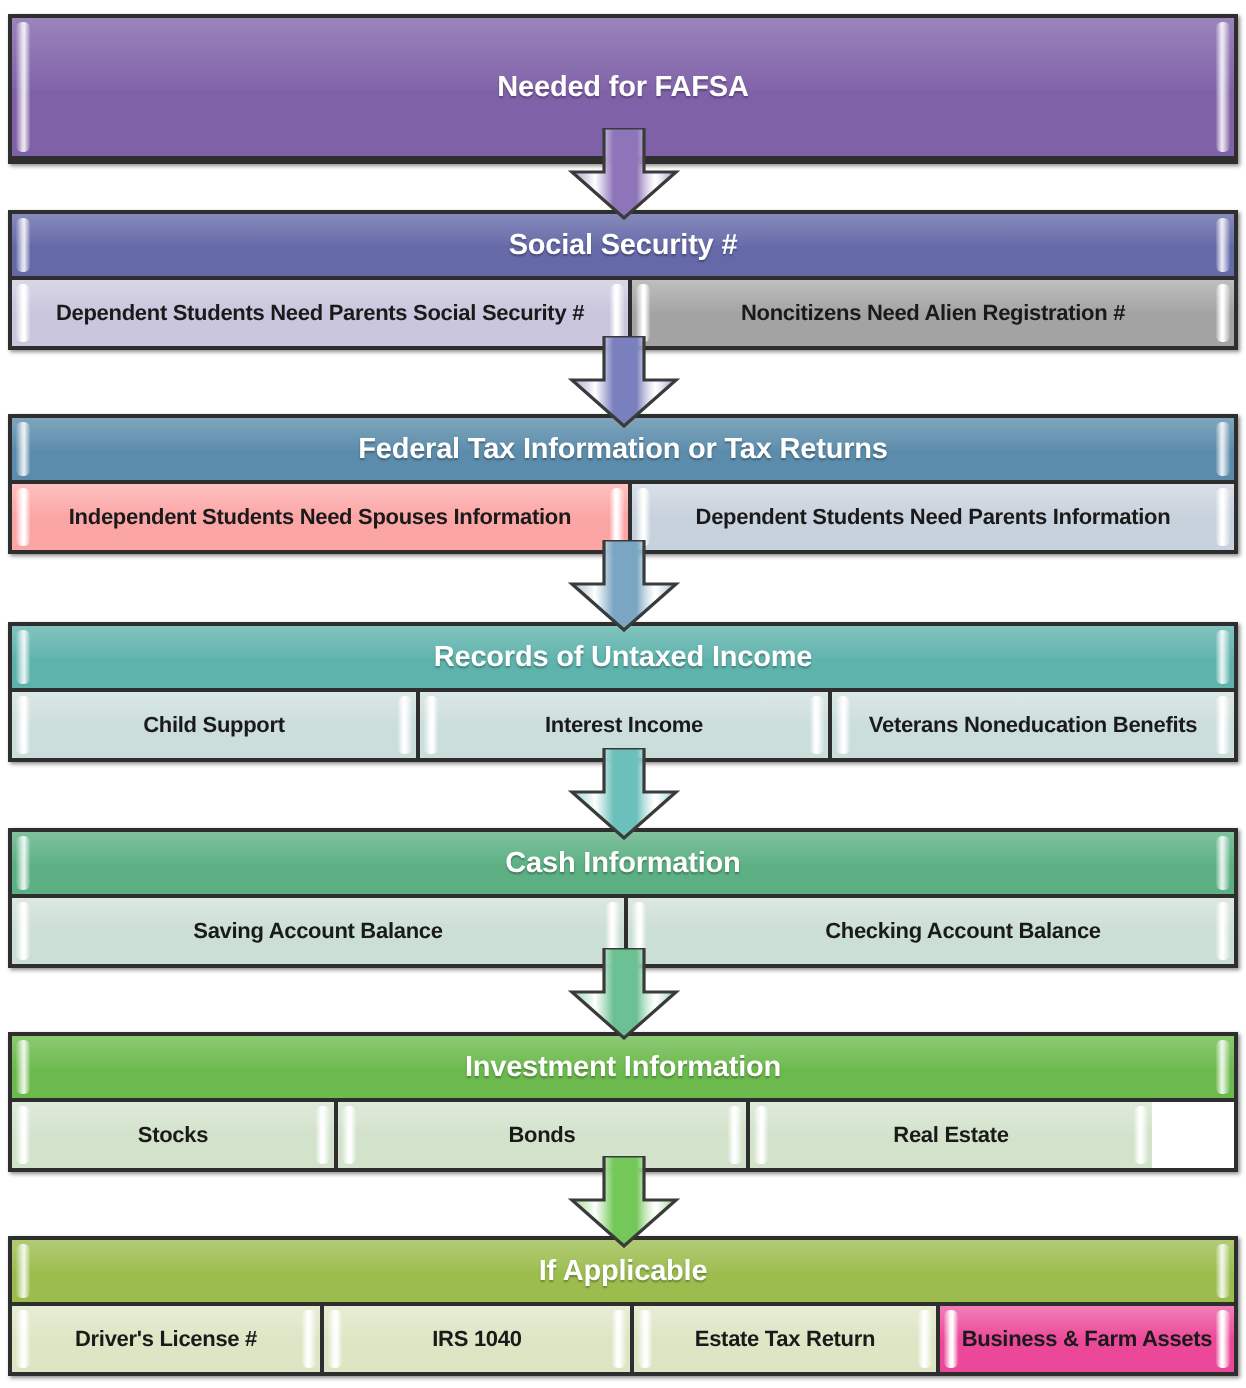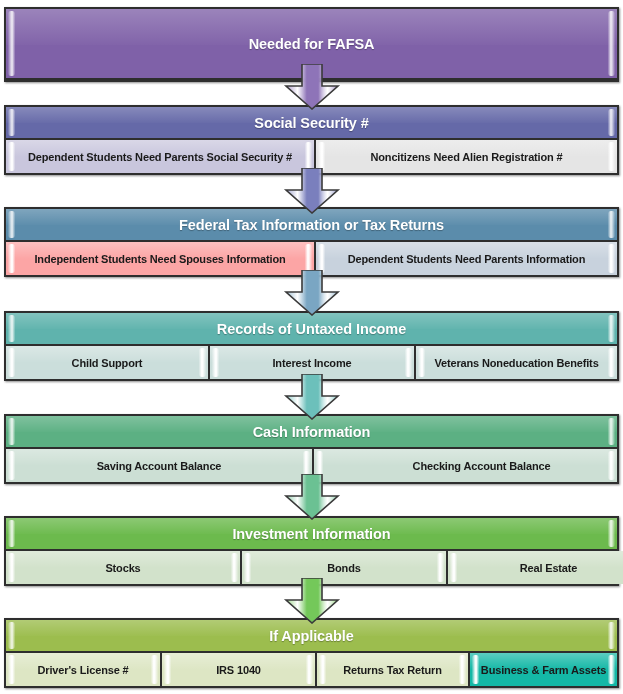--- a/index.html
+++ b/index.html
@@ -260,21 +260,21 @@
     <div class="block" style="top: 105px;">
       <div class="hdr" style="background: rgb(101, 105, 168);">
         <div class="sheen"></div>
         <span class="label">Social Security #</span>
       </div>
       <div class="subrow">
         <div class="cell" style="width: 310px; background: rgb(201, 198, 221);">
           <div class="sheen"></div>
           <span class="label">Dependent Students Need Parents Social  Security #</span>
         </div>
-        <div class="cell" style="width: 301px; background: #e5e5e5;">
+        <div class="cell" style="width: 301px; background: #a3a3a3;">
           <div class="sheen"></div>
           <span class="label">Noncitizens Need Alien Registration  #</span>
         </div>
       </div>
     </div>
     <div class="block" style="top: 207px;">
       <div class="hdr" style="background: rgb(91, 140, 171);">
         <div class="sheen"></div>
         <span class="label">Federal Tax Information or Tax Returns</span>
       </div>
@@ -324,21 +324,21 @@
           <span class="label">Checking  Account  Balance</span>
         </div>
       </div>
     </div>
     <div class="block" style="top: 516px;">
       <div class="hdr" style="background: rgb(108, 186, 77);">
         <div class="sheen"></div>
         <span class="label">Investment Information</span>
       </div>
       <div class="subrow">
-        <div class="cell" style="width: 236px; background: rgb(210, 226, 203);">
+        <div class="cell" style="width: 163px; background: rgb(210, 226, 203);">
           <div class="sheen"></div>
           <span class="label">Stocks</span>
         </div>
         <div class="cell" style="width: 206px; background: rgb(210, 226, 203);">
           <div class="sheen"></div>
           <span class="label">Bonds</span>
         </div>
         <div class="cell" style="width: 201px; background: rgb(210, 226, 203);">
           <div class="sheen"></div>
           <span class="label">Real Estate</span>
@@ -354,21 +354,21 @@
         <div class="cell" style="width: 156px; background: rgb(221, 230, 196);">
           <div class="sheen"></div>
           <span class="label">Driver's License #</span>
         </div>
         <div class="cell" style="width: 155px; background: rgb(221, 230, 196);">
           <div class="sheen"></div>
           <span class="label">IRS 1040</span>
         </div>
         <div class="cell" style="width: 153px; background: rgb(221, 230, 196);">
           <div class="sheen"></div>
-          <span class="label">Returns Tax Return</span>
-        </div>
-        <div class="cell" style="width: 147px; background: #14b8a6;">
+          <span class="label">Estate Tax Return</span>
+        </div>
+        <div class="cell" style="width: 147px; background: #ec4899;">
           <div class="sheen"></div>
           <span class="label">Business &amp; Farm Assets</span>
         </div>
       </div>
     </div>
   </div>
 
 </body></html>

